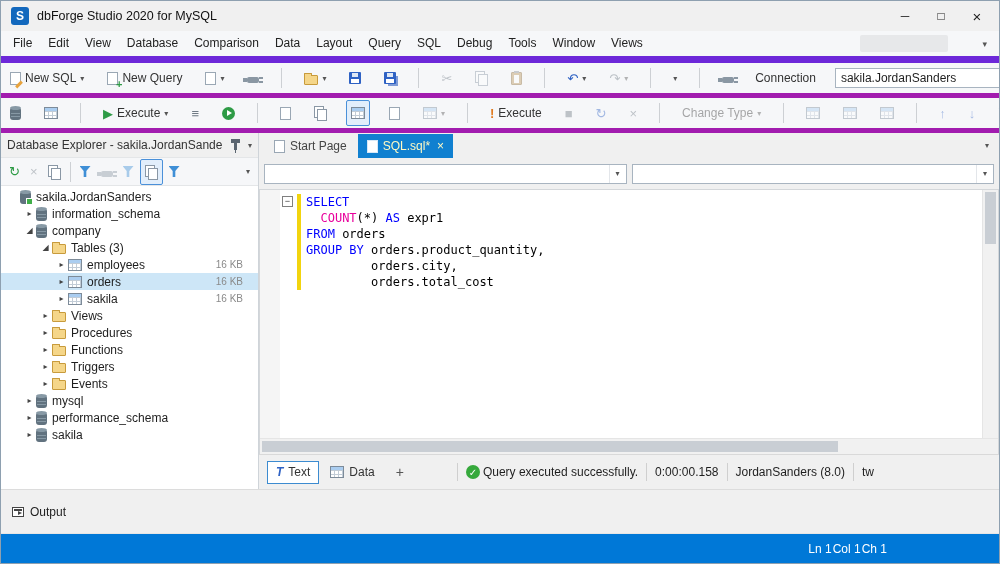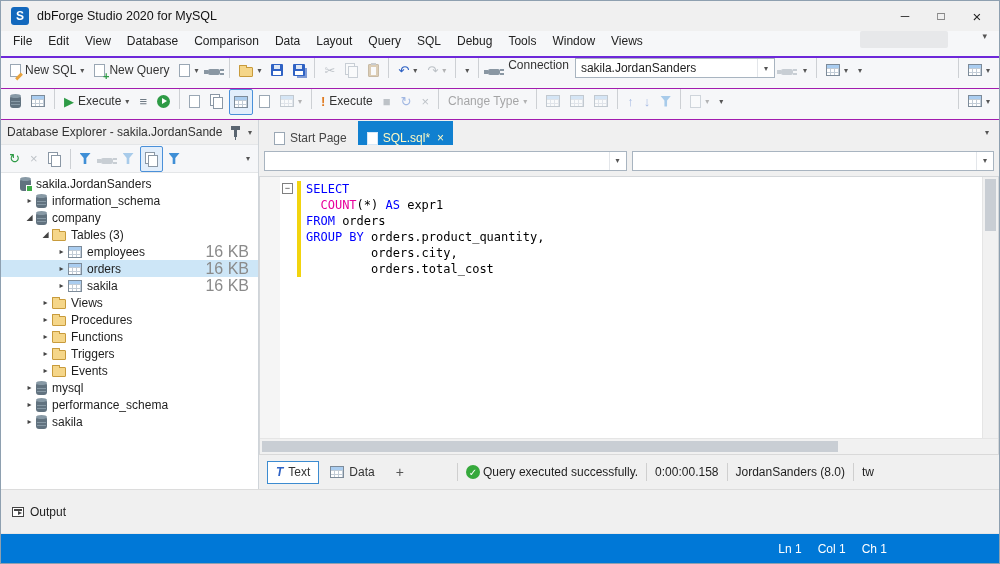--- a/index.html
+++ b/index.html
@@ -9,27 +9,27 @@
   
   .titlebar{height:30px;flex:none;display:flex;align-items:center;padding:0 4px 0 10px;background:#f0f0f0}
   .logo{width:18px;height:18px;border-radius:3px;background:#1268bd;color:#fff;font-weight:bold;font-size:12px;
     display:flex;align-items:center;justify-content:center;flex:none}
   .apptitle{margin-left:8px;font-size:12.5px;color:#111}
   .win-controls{margin-left:auto;display:flex}
   .win-btn{width:36px;height:26px;display:flex;align-items:center;justify-content:center;font-size:12px;color:#222}
   .win-btn.close{font-size:15px}
 
   
-  .menubar{height:25px;flex:none;display:flex;align-items:flex-start;padding:0 4px;background:#f6f7f9;border-bottom:2px solid #6d28d9}
+  .menubar{height:25px;flex:none;display:flex;align-items:center;padding:0 4px;background:#f6f7f9;border-bottom:7px solid #6d28d9}
   .menu-item{padding:0 8px;height:21px;line-height:21px;color:#222}
   .menu-search{width:88px;height:17px;background:#e7e8ea;border-radius:2px;margin-left:auto;margin-right:34px}
   .menu-ovf{margin-right:8px;font-size:9px;color:#555}
 
   
-  .toolbar{height:30px;flex:none;display:flex;gap:2px;padding:0 5px;background:#f6f7f9;border-bottom:1px solid #a21caf}
+  .toolbar{height:30px;flex:none;display:flex;align-items:center;gap:15px;padding:0 5px;background:#f6f7f9;border-bottom:5px solid #a21caf}
   .tbtn{height:24px;display:flex;align-items:center;gap:4px;padding:0 4px;border-radius:2px;color:#333;flex:none}
   .tbtn .lbl{font-size:12px;white-space:nowrap}
   .tbtn.pressed{border:1px solid #4a90d9;background:#e2eefb}
   .dis{opacity:.42}
   .darr{font-size:8px;color:#555}
   .tsep{width:1px;height:20px;background:#cdd0d4;margin:0 3px;flex:none}
   .spacer{flex:1}
   .g-green{color:#2e9b46}.g-blue{color:#2f62c4}.g-gray{color:#6f7a84}.g-orange{color:#e07a1f;font-weight:bold}
   .glyph{font-size:13px;line-height:1}
   .conn-lbl{margin:0 4px 0 2px;color:#333;white-space:nowrap}
@@ -85,26 +85,26 @@
   .explorer{width:257px;flex:none;display:flex;flex-direction:column;border-right:1px solid #cfd4d9;background:#f0f0f0;min-height:0}
   .exp-header{height:24px;flex:none;display:flex;align-items:center;padding:0 6px;gap:6px}
   .exp-title{flex:1;color:#333;white-space:nowrap;overflow:hidden}
   .exp-toolbar{height:27px;flex:none;display:flex;align-items:center;gap:2px;padding:0 4px;background:#f6f7f9;border-top:1px solid #e4e6e8;border-bottom:1px solid #e4e6e8}
   .tree{flex:1;background:#fff;overflow:hidden;padding-top:2px}
   .tree-row{display:flex;align-items:center;height:17px;cursor:default}
   .tree-row.selected{background:var(--selection-bg,#cde6f7)}
   .expander{width:13px;flex:none;font-size:8px;color:#444;text-align:center}
   .ticon{margin-right:5px}
   .tlabel{white-space:nowrap}
-  .tsize{margin-left:auto;padding-right:9px;color:#8a8a8a;font-size:16px}
+  .tsize{margin-left:auto;padding-right:15px;color:#8a8a8a;font-size:10px}
 
   
   .workspace{flex:1;display:flex;flex-direction:column;min-width:0;min-height:0}
   .tabstrip{height:25px;flex:none;display:flex;align-items:flex-end;gap:2px;padding:0 6px;background:#f0f0f0}
-  .tab{height:24px;display:flex;align-items:flex-end;gap:5px;padding:0 9px;color:#444}
+  .tab{height:24px;display:flex;align-items:center;gap:5px;padding:0 9px;color:#444}
   .tab.active{background:var(--accent,#1080d0);color:#fef9c3}
   .tab-close{font-size:12px;margin-left:2px}
   .strip-darr{margin-left:auto;align-self:center;color:#555;font-size:8px;padding-right:4px}
   .combo-row{height:27px;flex:none;display:flex;align-items:center;gap:5px;padding:2px 5px;background:#f0f0f0}
   .combo-row .combo{flex:1}
 
   
   .editor{flex:1;display:flex;flex-direction:column;min-height:0;background:#fff;border:1px solid #d4d7da;border-bottom:none}
   .editor-body{flex:1;position:relative;min-height:0}
   .gutter{position:absolute;left:0;top:0;bottom:0;width:20px;background:#f5f5f5}
@@ -130,21 +130,21 @@
   .bsep{width:1px;height:18px;background:#cfcfcf;margin:0 5px;flex:none}
   .success{width:14px;height:14px;border-radius:50%;background:var(--success,#36a93c);color:#fff;font-size:10px;
     display:flex;align-items:center;justify-content:center;flex:none}
   .bmsg{white-space:nowrap}
   .t-icon{font-style:italic;font-weight:bold;color:#2f62c4;font-size:12px}
 
   
   .output-bar{height:27px;flex:none;display:flex;align-items:center;gap:6px;padding:8px 11px;background:#f0f0f0;
     border-top:1px solid #dcdcdc;border-bottom:1px solid #e6e6e6}
   .statusbar{height:29px;flex:none;background:var(--statusbar-bg,#0078d7);display:flex;align-items:center;
-    justify-content:flex-end;gap:16px;padding-right:112px;color:#fff}
+    justify-content:flex-end;gap:1px;padding-right:112px;color:#fff}
 </style>
 </head>
 <body>
 
 <div class="window">
 
   <div class="titlebar">
     <span class="logo">S</span>
     <span class="apptitle">dbForge Studio 2020 for MySQL</span>
     <span class="win-controls">

